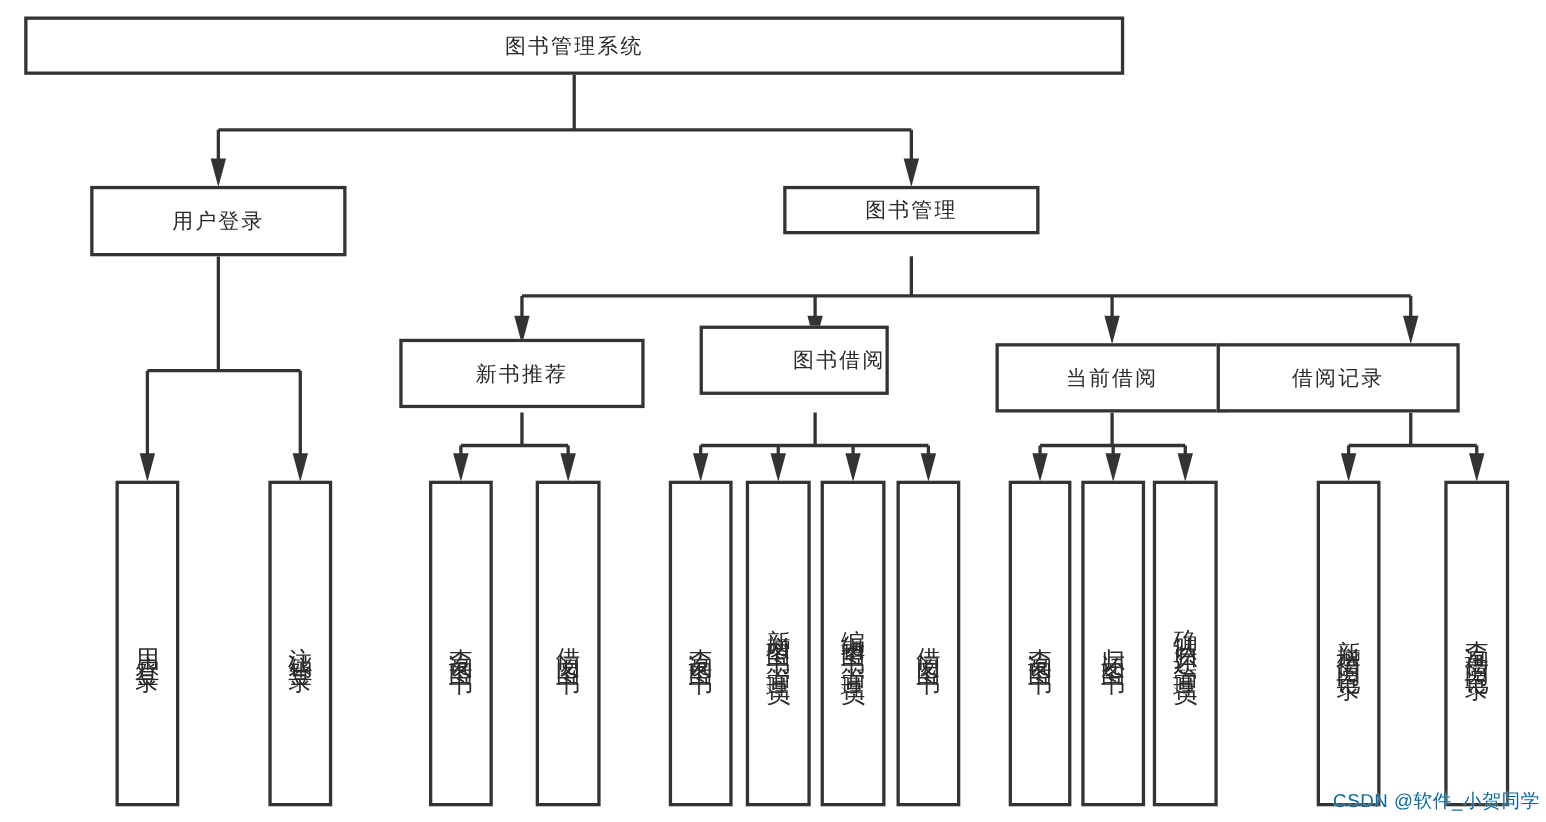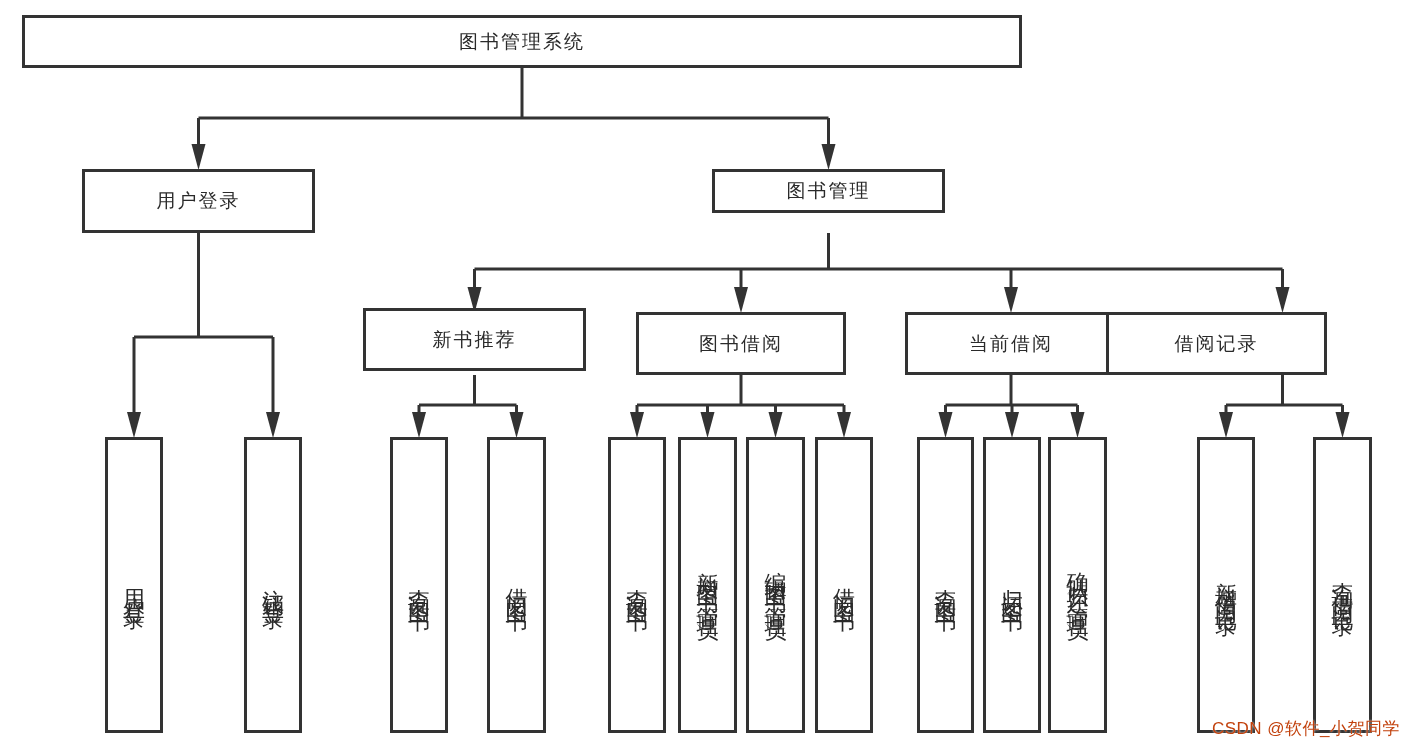--- a/index.html
+++ b/index.html
@@ -30,42 +30,42 @@
     font-size:22px;
     letter-spacing:7px;
     line-height:1;
     color:#2a2a2a;
   }
   
   #n-root     {left:22px;  top:15px;  width:1000px; height:53px;}
   #n-login    {left:82px;  top:169px; width:233px;  height:64px;}
   #n-bookmgmt {left:712px; top:169px; width:233px;  height:44px;}
   #n-newbook  {left:363px; top:308px; width:223px;  height:63px;}
-  #n-borrow   {left:636px; top:312px; width:210px;  height:63px;}
+  #n-borrow   {left:636px; top:296px; width:172px;  height:63px;justify-content:flex-end;}
   #n-current  {left:905px; top:312px; width:212px;  height:63px;}
   #n-records  {left:1106px;top:312px; width:221px;  height:63px;}
   .leaf{top:437px;height:296px;}
   #n-leaf_login {left:105px; width:58px;}
   #n-leaf_logout{left:244px; width:58px;}
   #n-nb_query   {left:390px; width:58px;}
   #n-nb_borrow  {left:487px; width:59px;}
   #n-bw_query   {left:608px; width:58px;}
   #n-bw_add     {left:678px; width:59px;}
   #n-bw_edit    {left:746px; width:59px;}
   #n-bw_borrow  {left:815px; width:58px;}
   #n-cur_query  {left:917px; width:57px;}
   #n-cur_return {left:983px; width:58px;}
   #n-cur_confirm{left:1048px;width:59px;}
   #n-rec_add    {left:1197px;width:58px;}
   #n-rec_query  {left:1313px;width:59px;}
   #watermark{
     position:absolute;
     right:5px; bottom:7px;
     font-size:17px;
-    color:#c2410c;
+    color:#0369a1;
     letter-spacing:0.5px;
     z-index:10;
     text-shadow:0 0 2px #ffffff;
   }
 </style>
 </head>
 <body>
 
 <div id="canvas">
 

